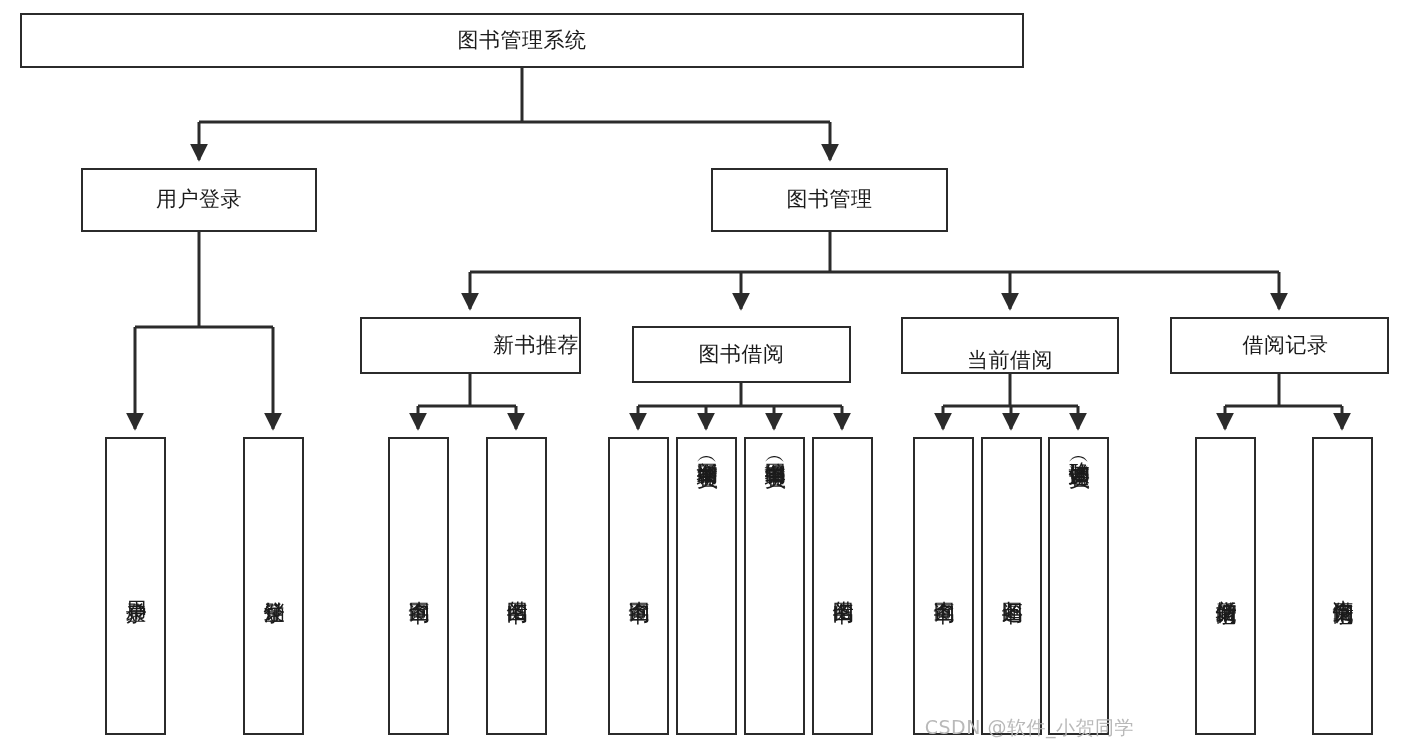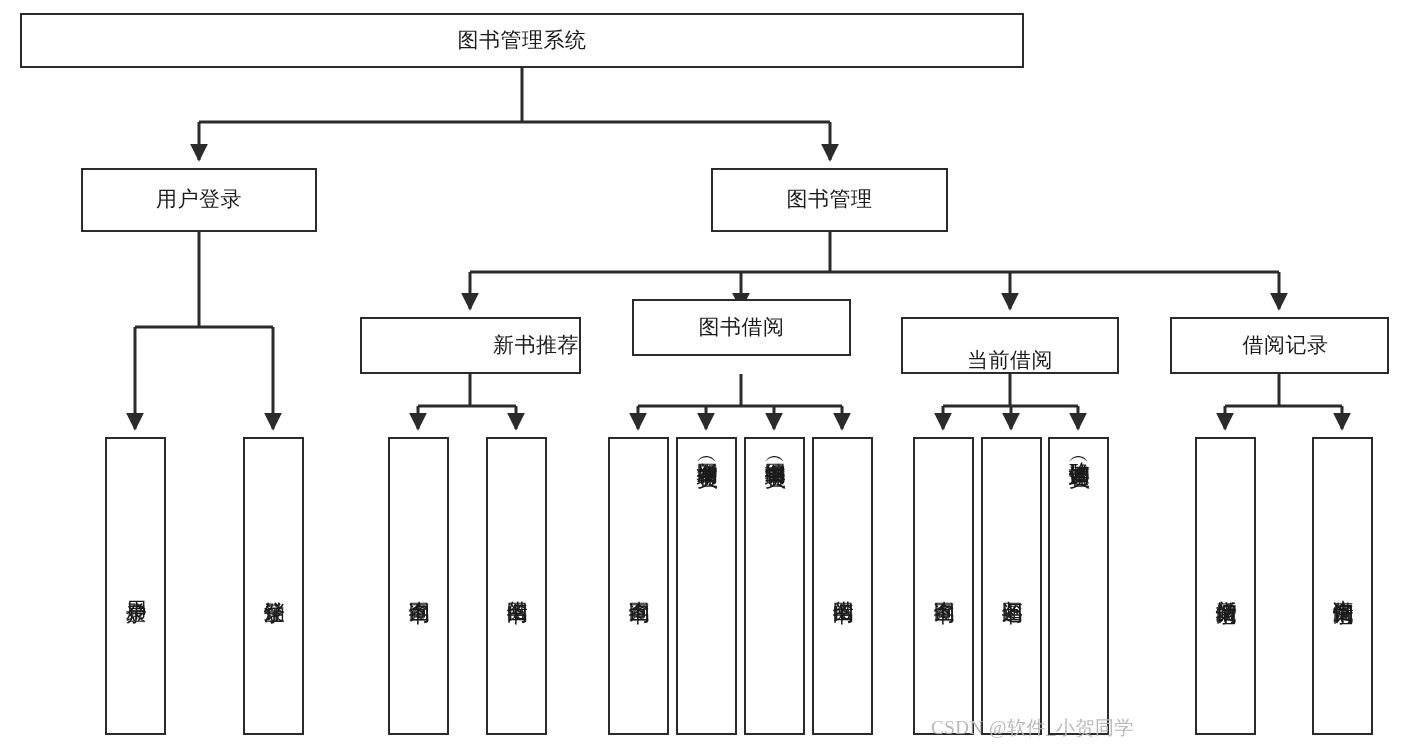--- a/index.html
+++ b/index.html
@@ -65,21 +65,20 @@
   }
   #watermark {
     position: absolute;
     right: 8px;
     bottom: 6px;
     font-size: 19px;
     color: #b9b9b9;
     letter-spacing: 0.5px;
     white-space: nowrap;
     pointer-events: none;
-    font-family: Liberation Serif, serif;
   }
 </style>
 </head>
 <body>
 
 <div id="diagram-root">
 
   <svg class="flow" viewBox="0 0 1405 747" xmlns="http://www.w3.org/2000/svg">
     <defs>
       <marker id="arrow" viewBox="0 0 10 10" refX="9" refY="5" markerWidth="6" markerHeight="6" orient="auto-start-reverse">
@@ -149,21 +148,21 @@
   <div class="node-box" style="left: 81px; top: 168px; width: 236px; height: 64px;">
     <span class="node-label-h">用户登录</span>
   </div>
   <div class="node-box" style="left: 711px; top: 168px; width: 237px; height: 64px;">
     <span class="node-label-h">图书管理</span>
   </div>
 
   <div class="node-box" style="left: 360px; top: 317px; width: 221px; height: 57px; justify-content: flex-end;">
     <span class="node-label-h">新书推荐</span>
   </div>
-  <div class="node-box" style="left: 632px; top: 299px; width: 219px; height: 57px;">
+  <div class="node-box" style="left: 632px; top: 326px; width: 219px; height: 57px;">
     <span class="node-label-h">图书借阅</span>
   </div>
   <div class="node-box" style="left: 901px; top: 317px; width: 218px; height: 57px; align-items: flex-end;">
     <span class="node-label-h">当前借阅</span>
   </div>
   <div class="node-box" style="left: 1170px; top: 317px; width: 219px; height: 57px; padding-left: 12px;">
     <span class="node-label-h">借阅记录</span>
   </div>
 
   <div class="node-box leaf-box" style="left: 105px; top: 437px; width: 61px; height: 298px;">

